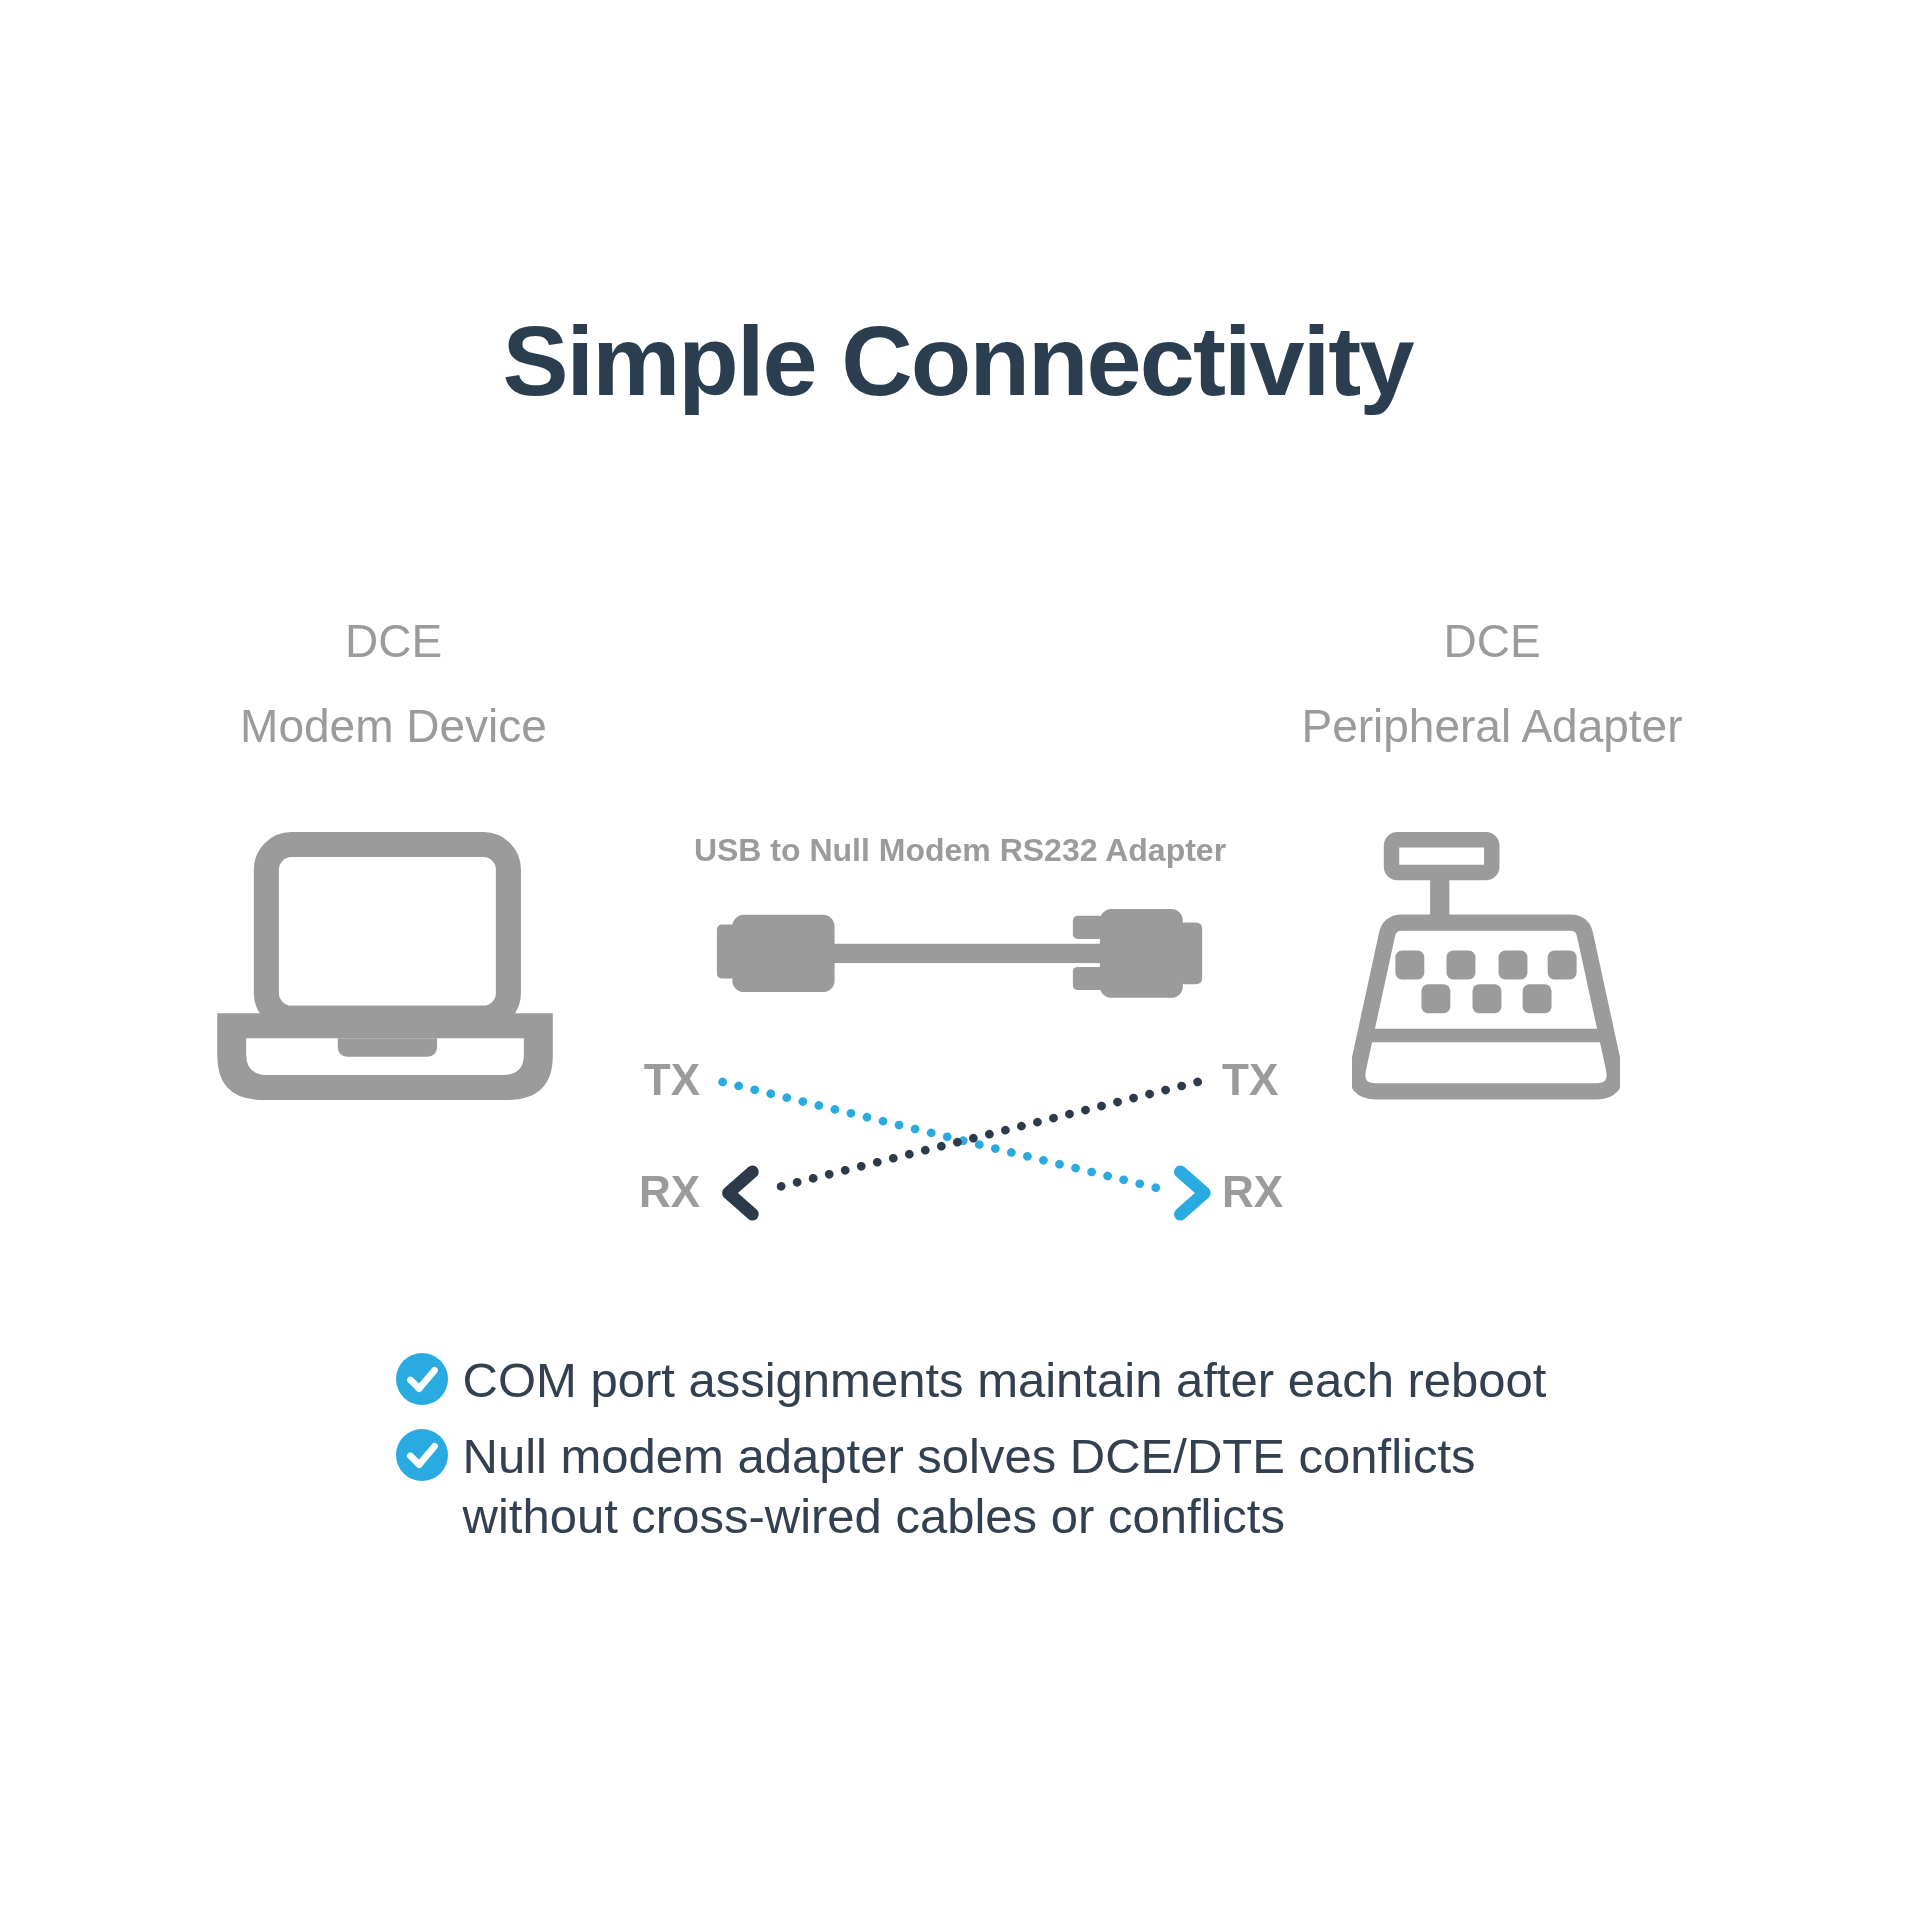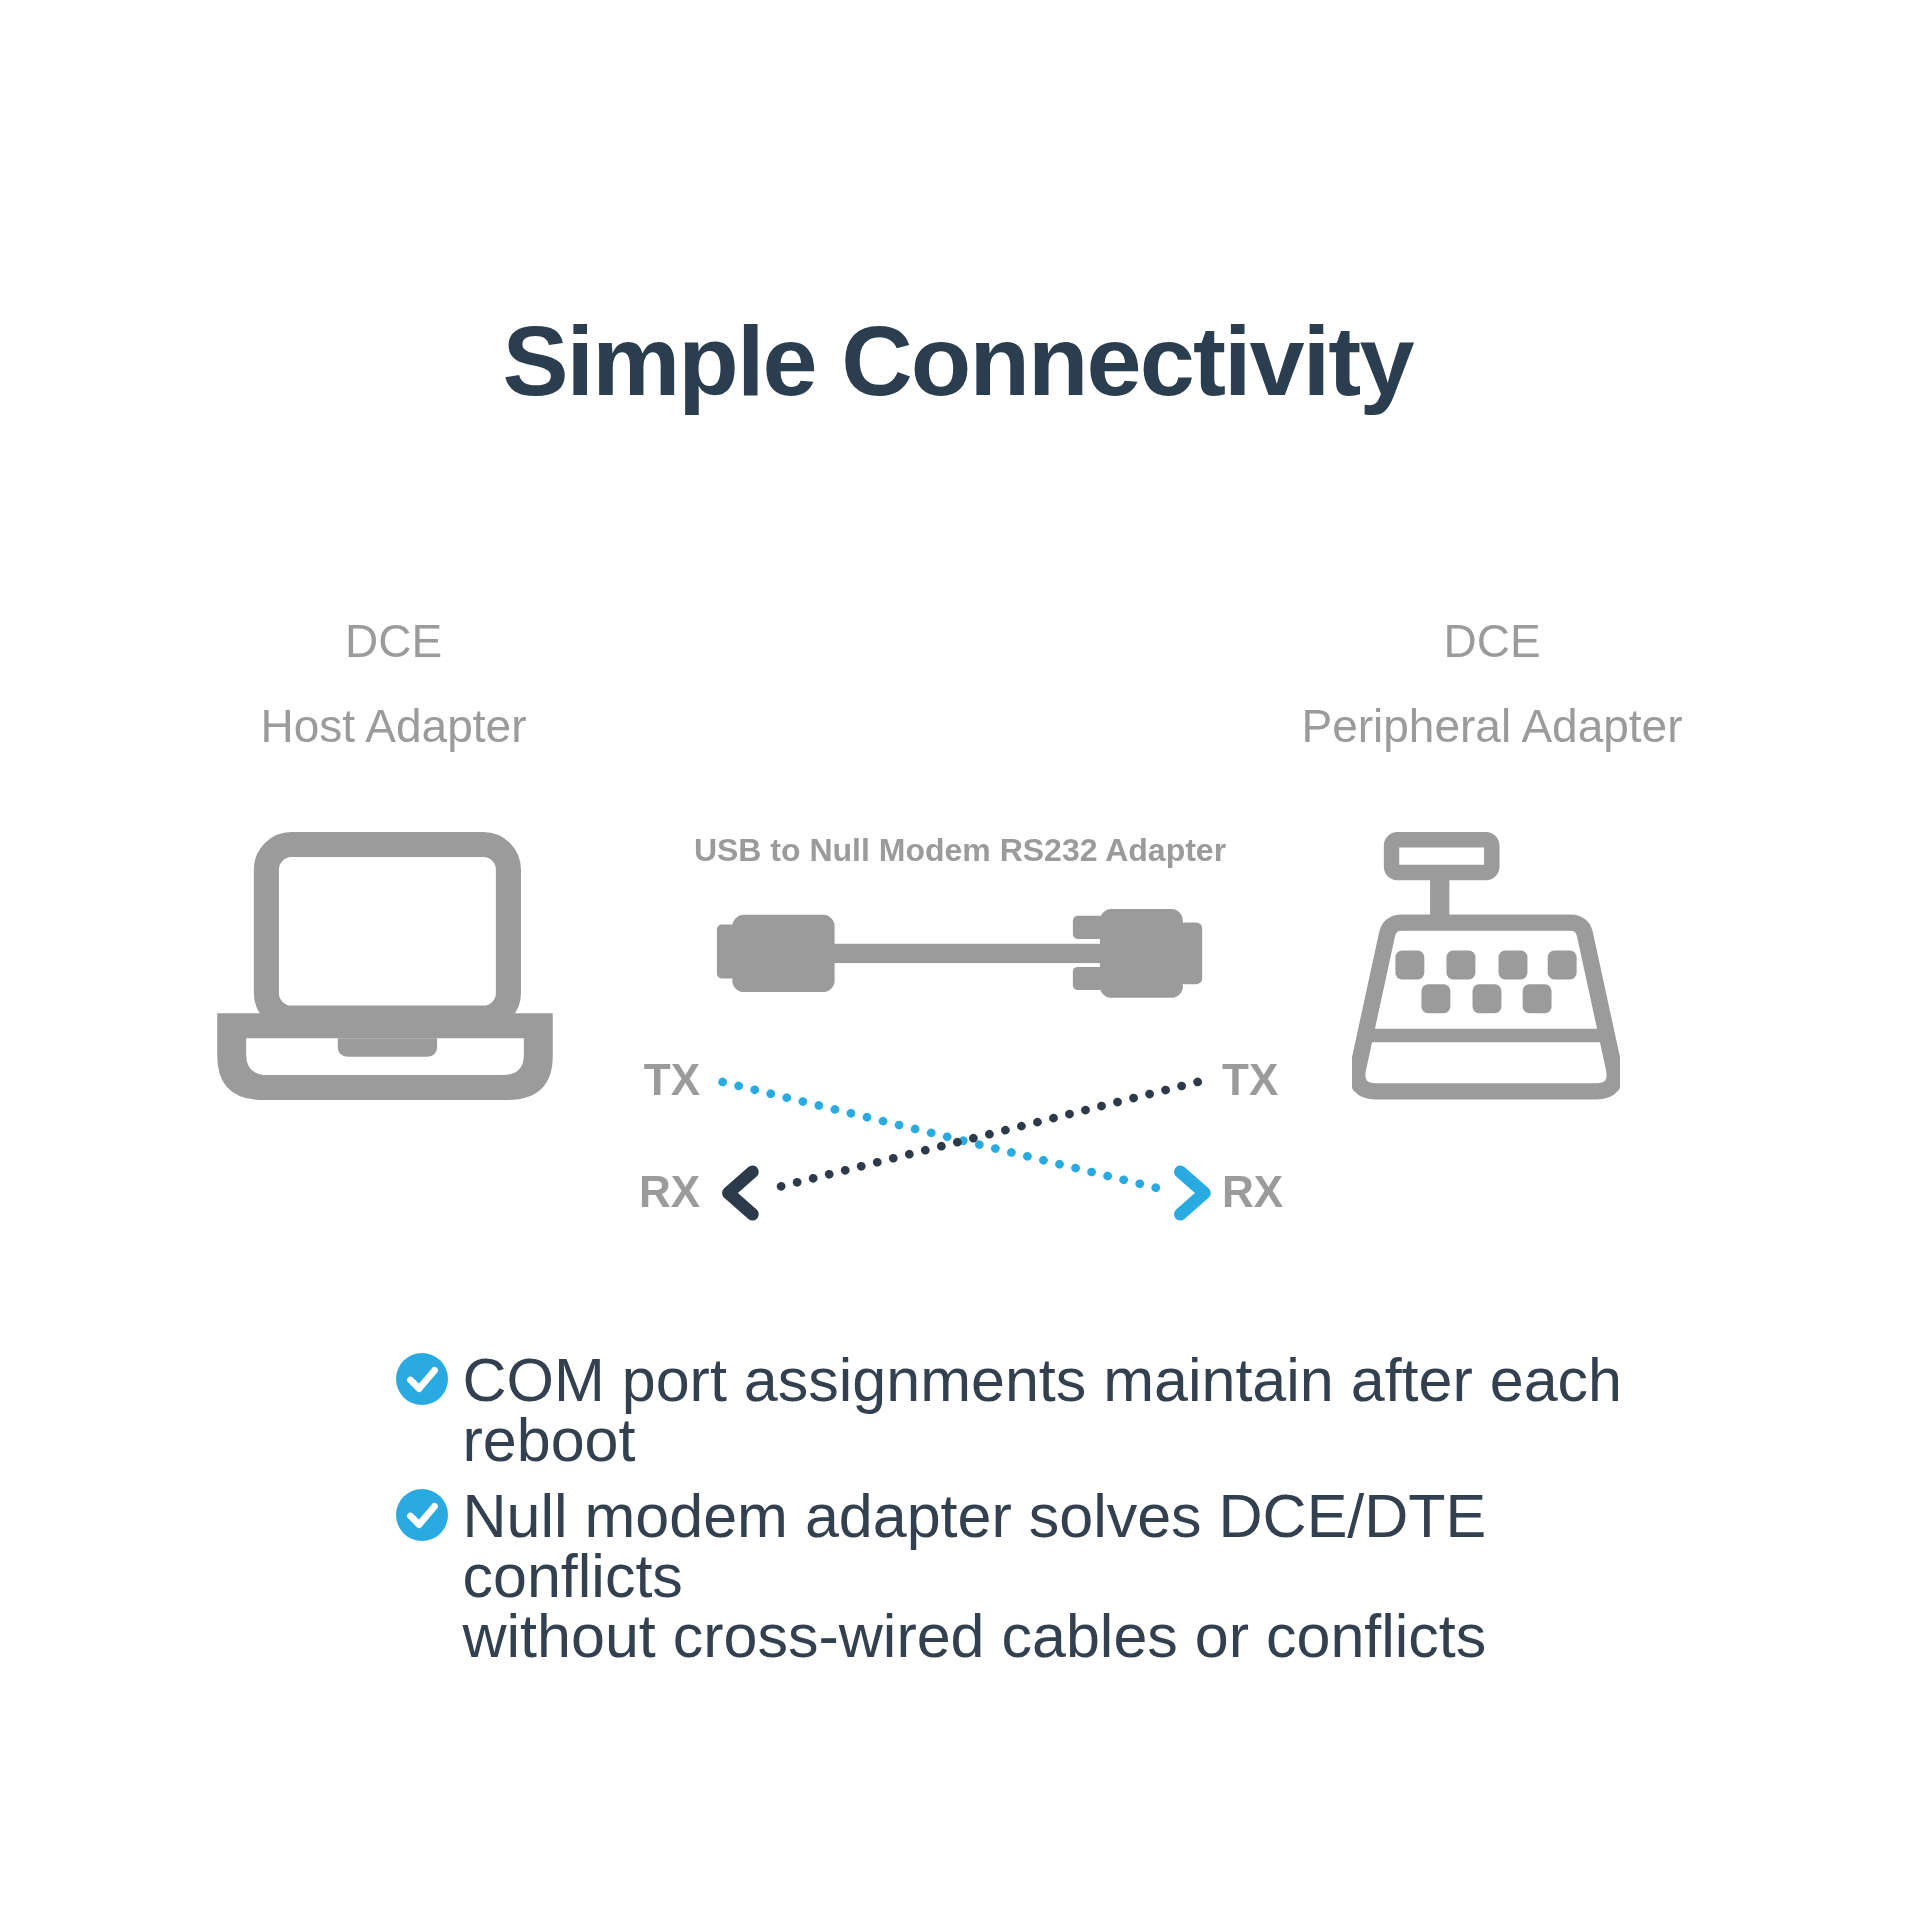--- a/index.html
+++ b/index.html
@@ -53,32 +53,32 @@
   .chev.dark{stroke:var(--dark-line);}
   .bullets{
     position:absolute;left:396px;top:1350px;width:1236px;
     display:flex;flex-direction:column;gap:16.4px;
   }
   .bullet{display:flex;gap:14.5px;align-items:flex-start;}
   .check{width:52px;height:52px;flex:0 0 52px;margin-top:2.9px;}
   .check svg{display:block;}
   .check circle{fill:var(--blue);}
   .check path{stroke:#ffffff;stroke-width:7;fill:none;stroke-linecap:round;stroke-linejoin:round;}
-  .bullet-line{font-size:61px;line-height:60px;color:var(--body-navy);font-weight:300;}
+  .bullet-line{font-size:49px;line-height:60px;color:var(--body-navy);font-weight:300;}
 </style>
 </head>
 <body>
 
 <div class="canvas">
 
   <h1 class="title">Simple Connectivity</h1>
 
   <div class="device-label left">
     <div>DCE</div>
-    <div>Host Adapter</div>
+    <div>Modem Device</div>
   </div>
 
   <div class="device-label right">
     <div>DCE</div>
     <div>Peripheral Adapter</div>
   </div>
 
   <div class="adapter-label">USB to Null Modem RS232 Adapter</div>
 
   <svg class="laptop" width="336" height="270" viewBox="0 0 348 280" aria-hidden="true">

